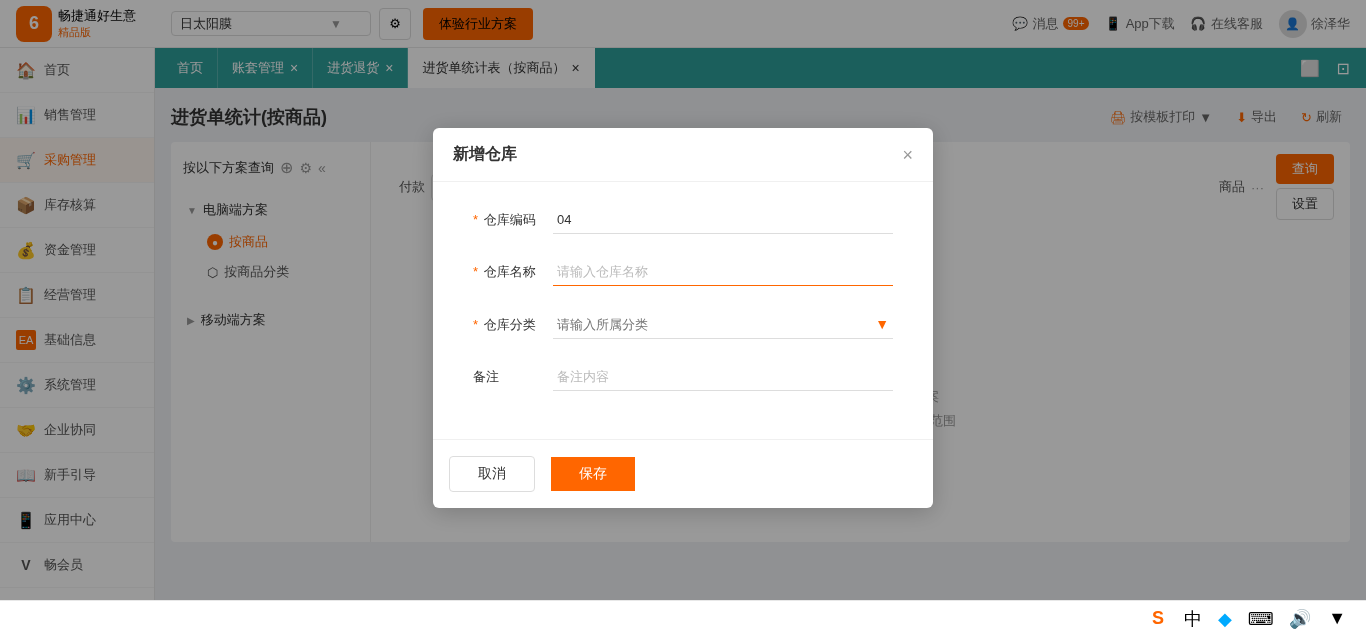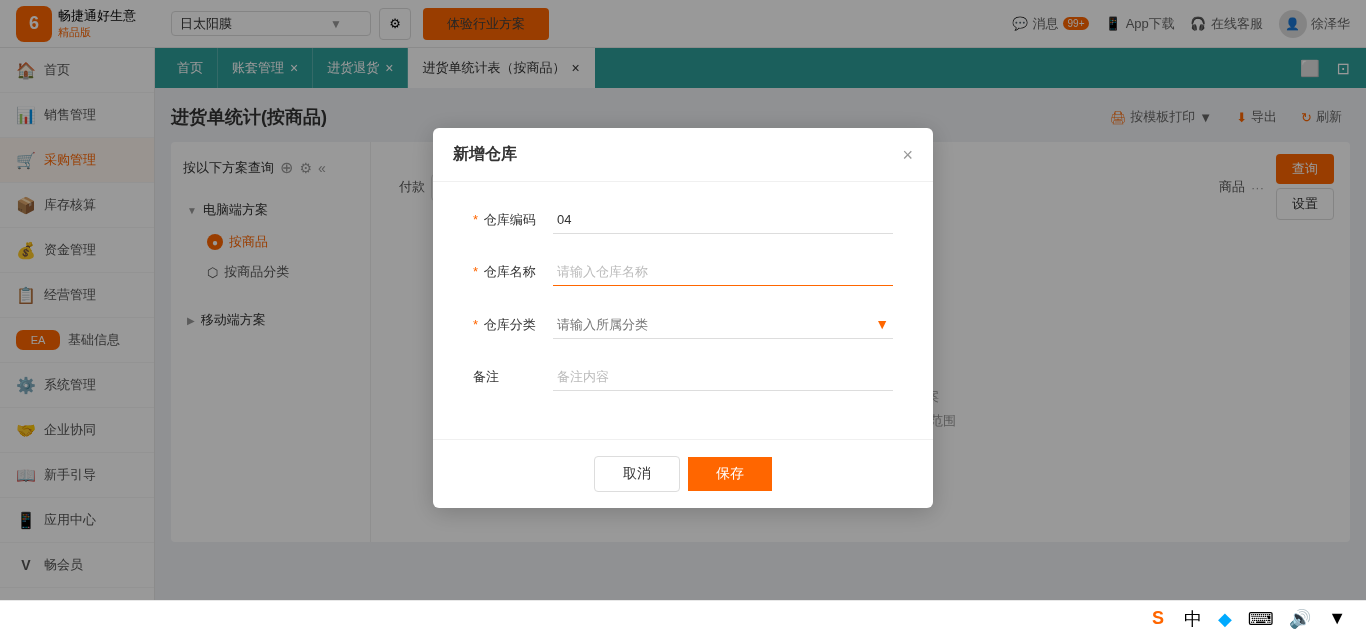--- a/index.html
+++ b/index.html
@@ -58,24 +58,24 @@
       width: 32px; height: 32px;
       border: 1px solid #ddd;
       border-radius: 4px;
       display: flex; align-items: center; justify-content: center;
       margin-left: 8px;
       cursor: pointer;
       background: #fff;
     }
     .experience-btn {
       background: #f60;
-      color: #404040;
+      color: #000000;
       border: none;
       border-radius: 4px;
-      padding: 7px 24px;
+      padding: 7px 16px;
       font-size: 13px;
       cursor: pointer;
       margin-left: 12px;
     }
     .header-right {
       display: flex;
       align-items: center;
       gap: 16px;
       margin-left: auto;
     }
@@ -259,25 +259,25 @@
       border-bottom: 1px solid #ddd;
       padding: 6px 4px;
     }
     .form-select-wrapper input {
       border: none; outline: none;
       flex: 1; font-size: 13px; color: #bbb;
     }
     .form-select-wrapper .chevron { color: #f60; font-size: 14px; }
     .modal-footer {
       display: flex;
-      justify-content: center;
+      justify-content: flex-start;
       align-items: center;
       padding: 16px;
       border-top: 1px solid #f0f0f0;
-      gap: 8px;
+      gap: 16px;
     }
     .btn-cancel {
       background: #fff;
       color: #333;
       border: 1px solid #ddd;
       border-radius: 4px;
       padding: 8px 28px;
       cursor: pointer;
       font-size: 14px;
     }
@@ -432,21 +432,21 @@
   </div>
   <div class="sidebar-item">
     <span class="s-icon">💰</span>
     <span>资金管理</span>
   </div>
   <div class="sidebar-item">
     <span class="s-icon">📋</span>
     <span>经营管理</span>
   </div>
   <div class="sidebar-item">
-    <span class="s-icon" style="background:#f60;color:#fff;border-radius:7px;font-size:11px;width:44px;height:20px;display:flex;align-items:center;justify-content:center;">EA</span>
+    <span class="s-icon" style="background:#f60;color:#fff;border-radius:2px;font-size:11px;width:20px;height:20px;display:flex;align-items:center;justify-content:center;">EA</span>
     <span>基础信息</span>
   </div>
   <div class="sidebar-item">
     <span class="s-icon">⚙️</span>
     <span>系统管理</span>
   </div>
   <div class="sidebar-item">
     <span class="s-icon">🤝</span>
     <span>企业协同</span>
   </div>

